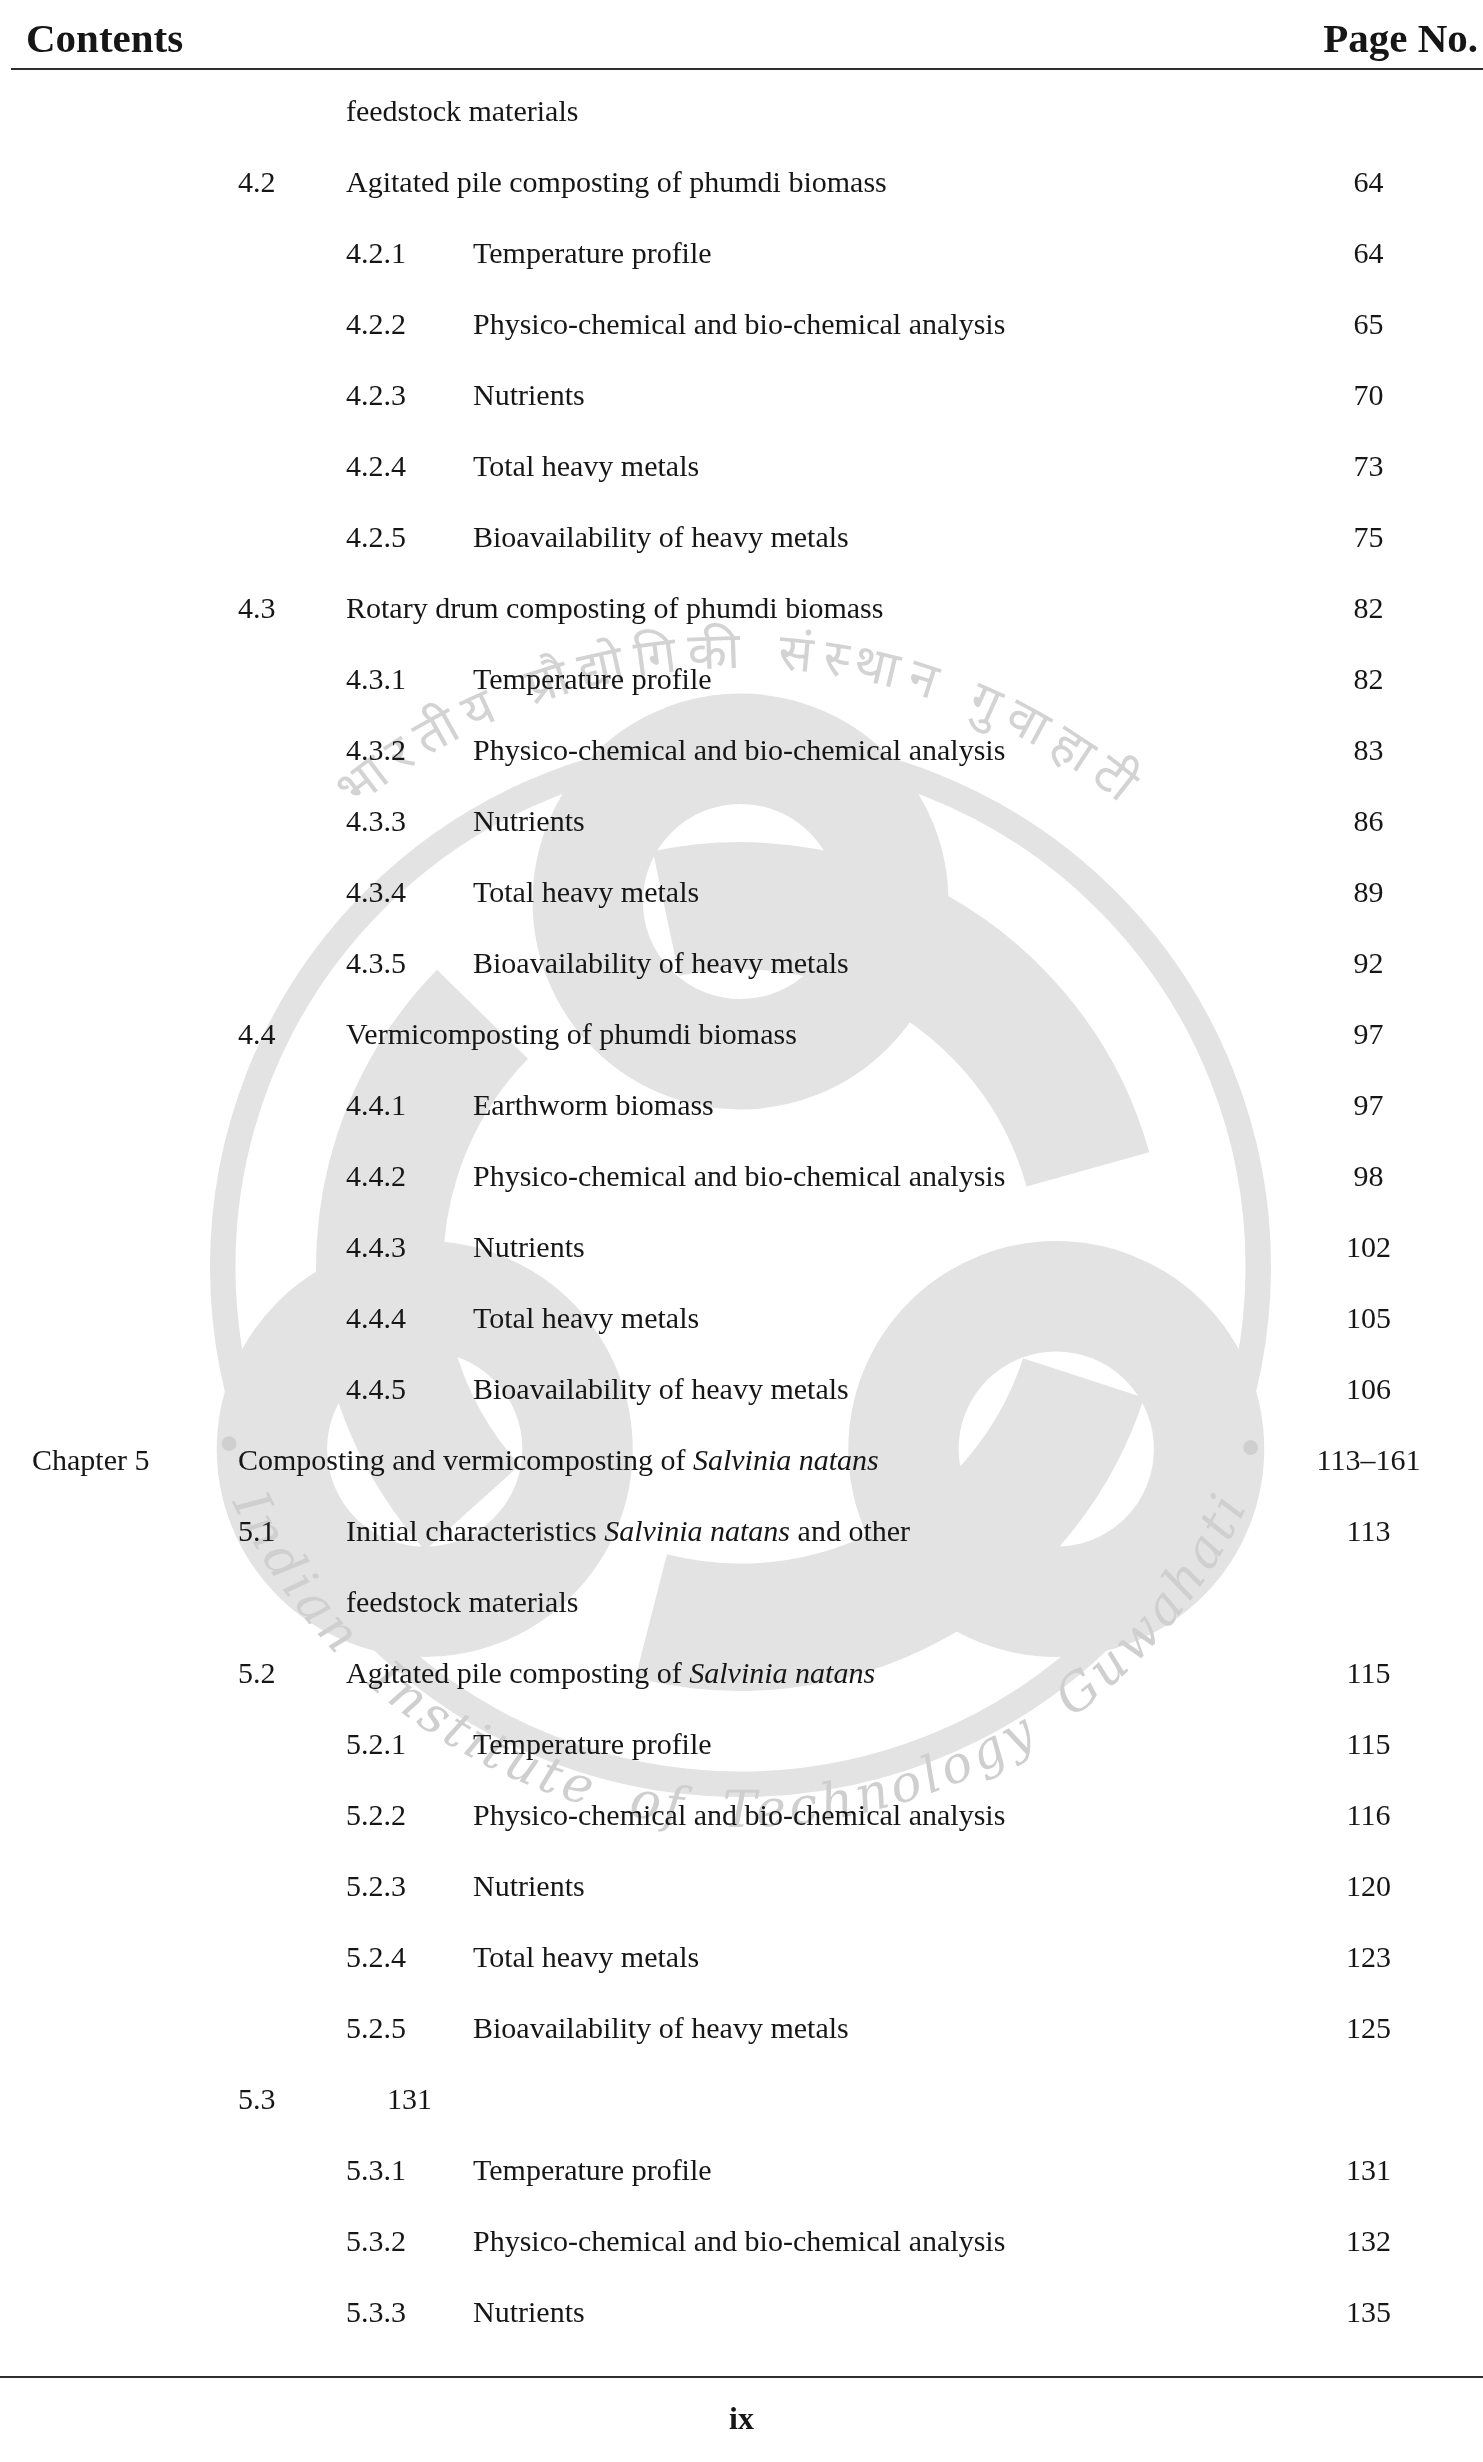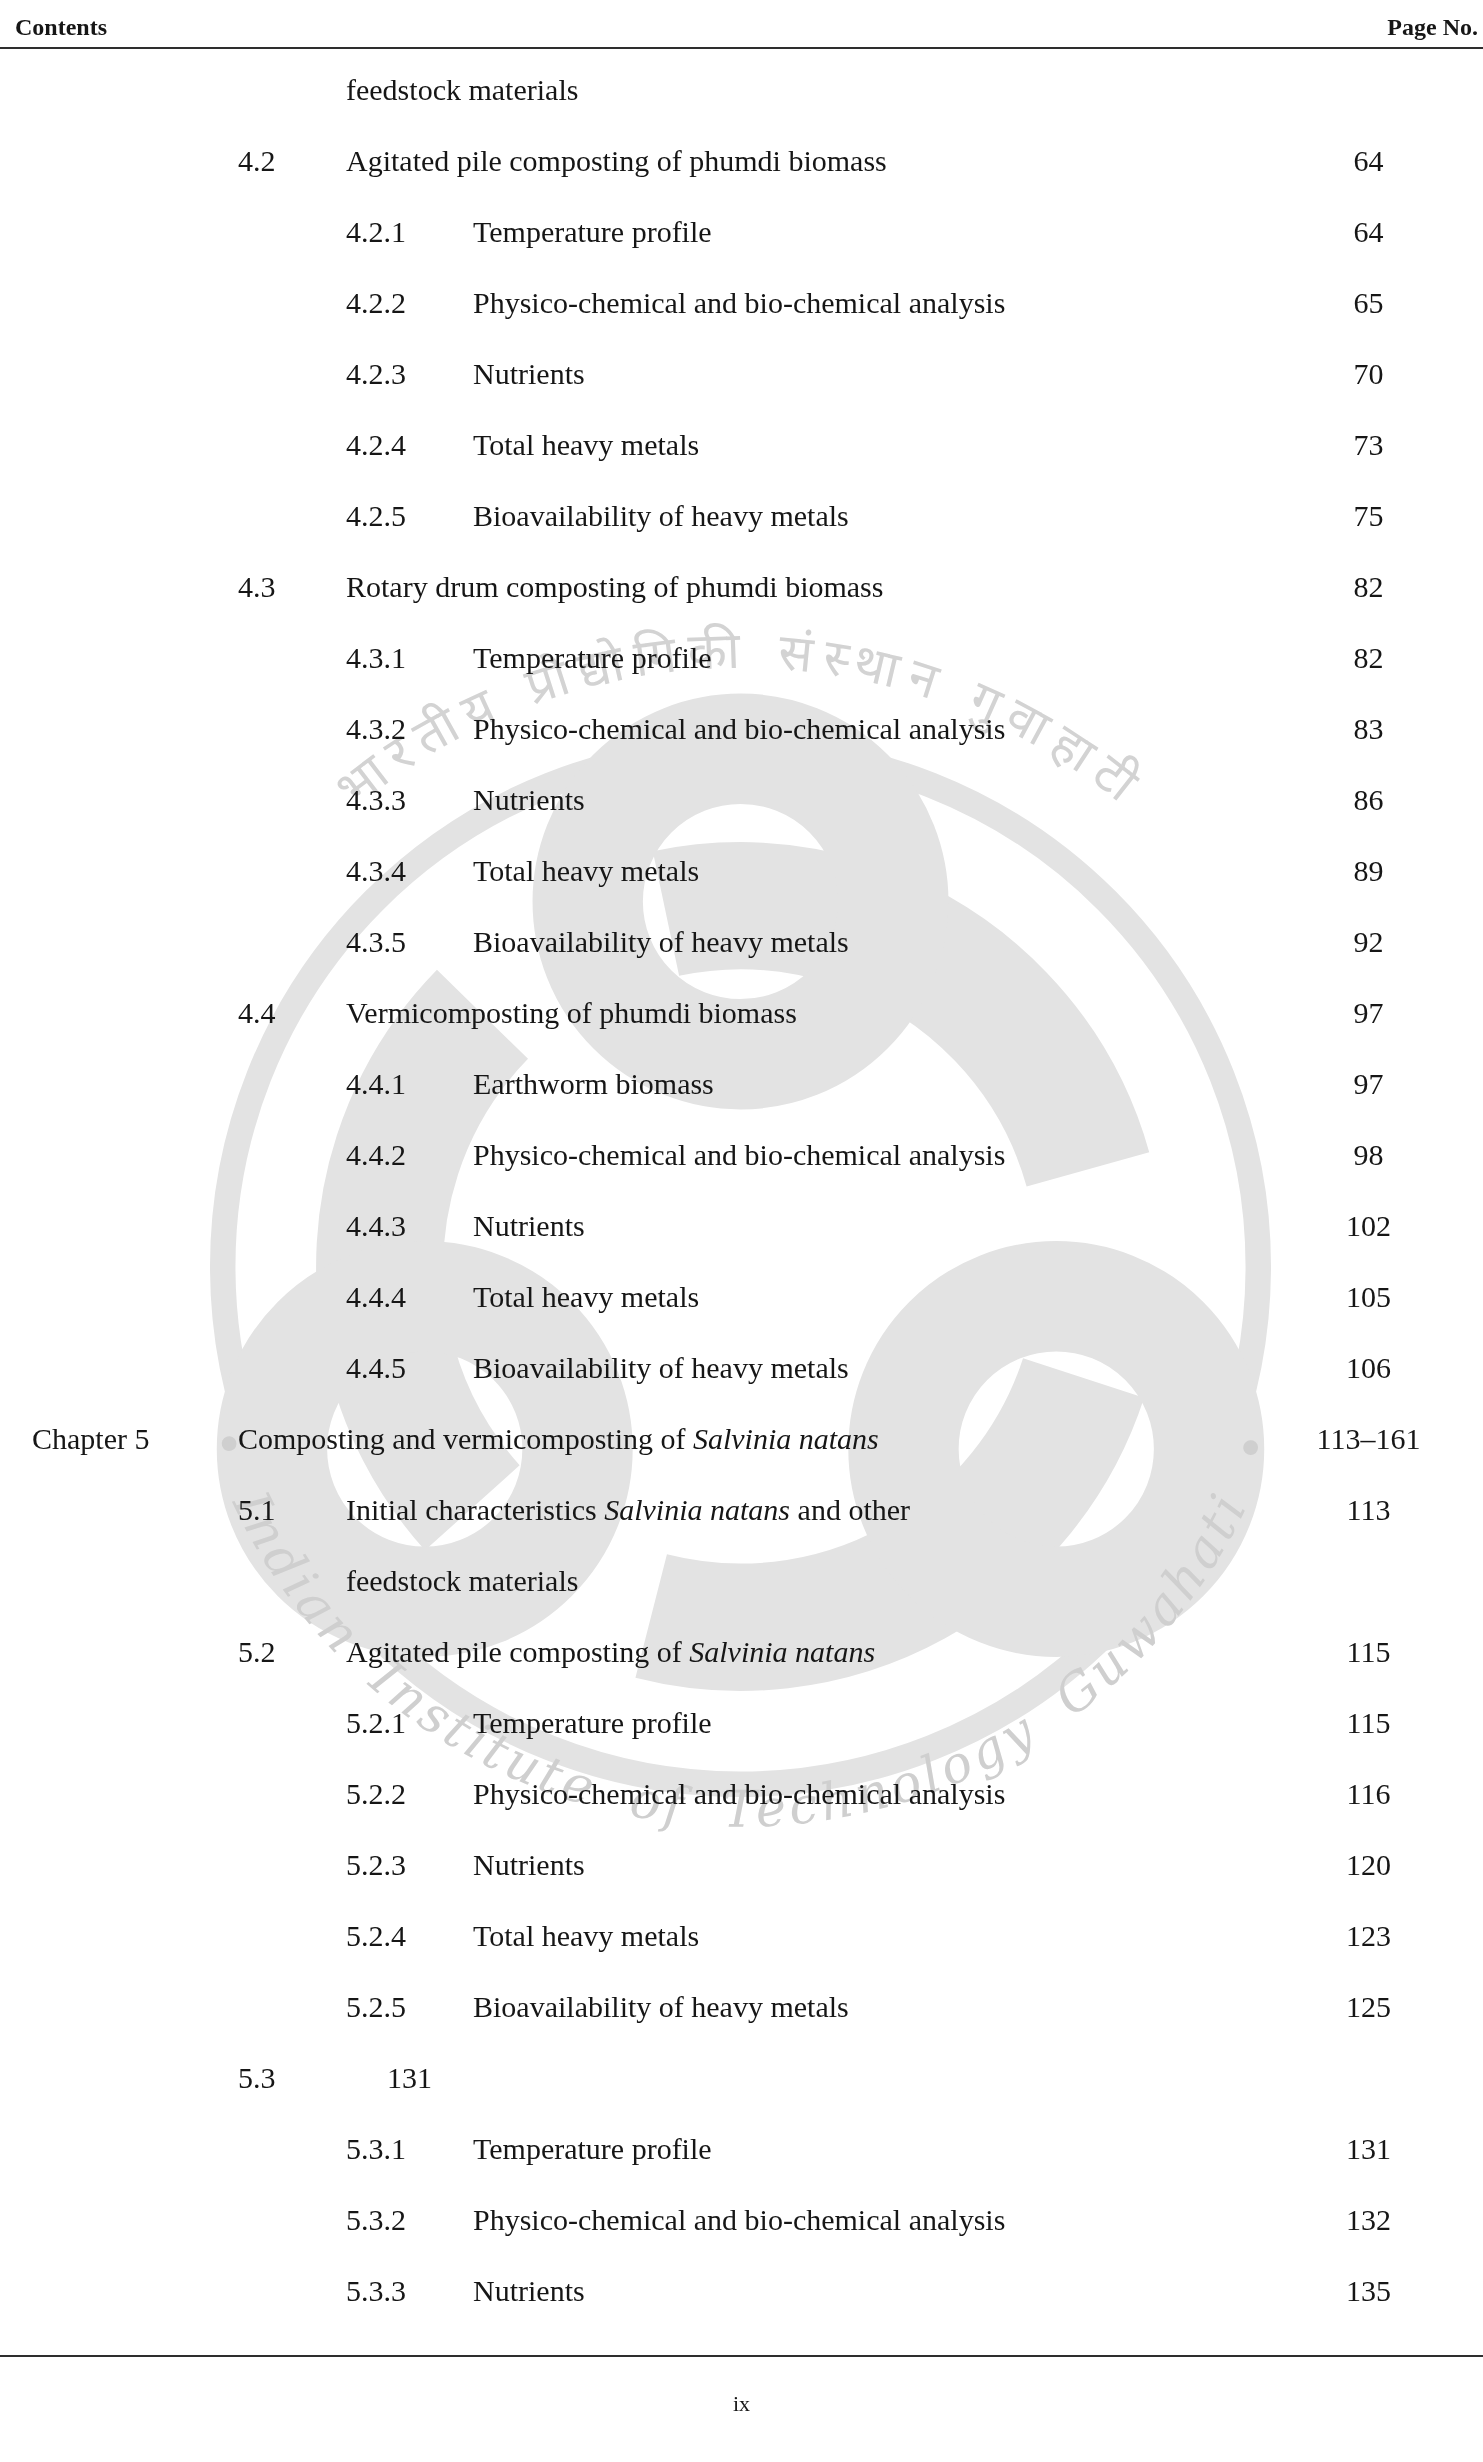--- a/index.html
+++ b/index.html
@@ -23,33 +23,33 @@
     fill: #cfcfcf; letter-spacing: 5px; word-spacing: 20px;
   }
 
   
   .content { position: relative; z-index: 1; }
 
   .page-header {
     display: flex; justify-content: space-between; align-items: baseline;
     padding: 13.5px 5px 6.8px 15px;
     border-bottom: 2.5px solid #2e2e2e;
-    font-weight: bold; font-size: 24px;
+    font-weight: bold; font-size: 41px; margin-left: 11px;
   }
 
   .toc { padding: 5px 51px 0 32px; }
   .row { display: flex; align-items: center; height: 71px; font-size: 30px; white-space: nowrap; }
   .col-chapter { flex: 0 0 206px; }
   .col-secnum  { flex: 0 0 108px; }
   .col-subnum  { flex: 0 0 127px; }
   .col-title   { flex: 1 1 auto; overflow: hidden; }
   .col-page    { flex: 0 0 127px; text-align: center; }
 
   .bottom-rule { border-top: 2.5px solid #2e2e2e; margin-top: 29px; }
-  .page-footer { text-align: center; font-size: 22px; margin-top: 34px; }
+  .page-footer { text-align: center; font-size: 32px; margin-top: 22px; font-weight: bold; }
 </style>
 </head>
 <body>
 
 <div class="page">
 
   <svg class="watermark" viewBox="0 0 1700 1700" aria-hidden="true">
     <defs>
       <path id="wm-arc-top" d="M 145,850 A 705,705 0 0 1 1555,850" fill="none"></path>
       <path id="wm-arc-bottom" d="M 190,850 A 660,660 0 0 0 1510,850" fill="none"></path>

